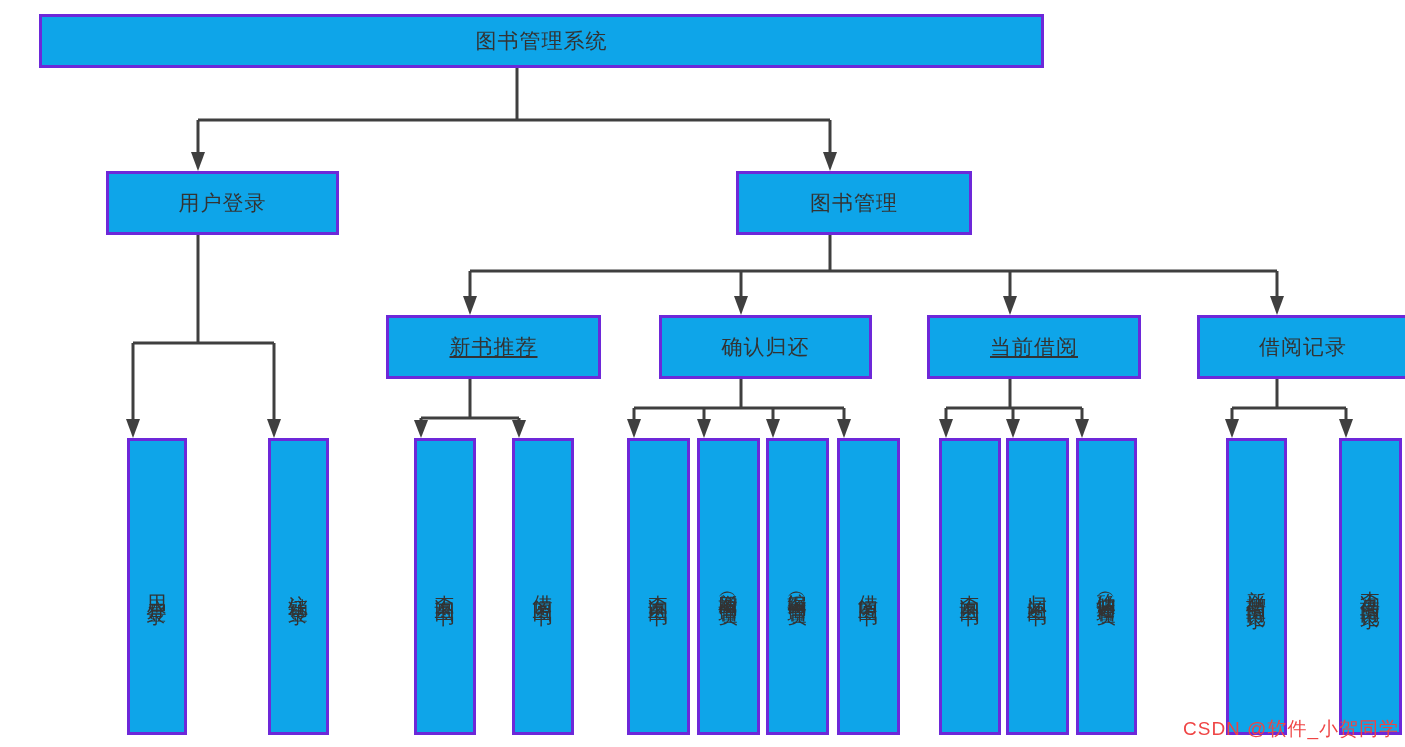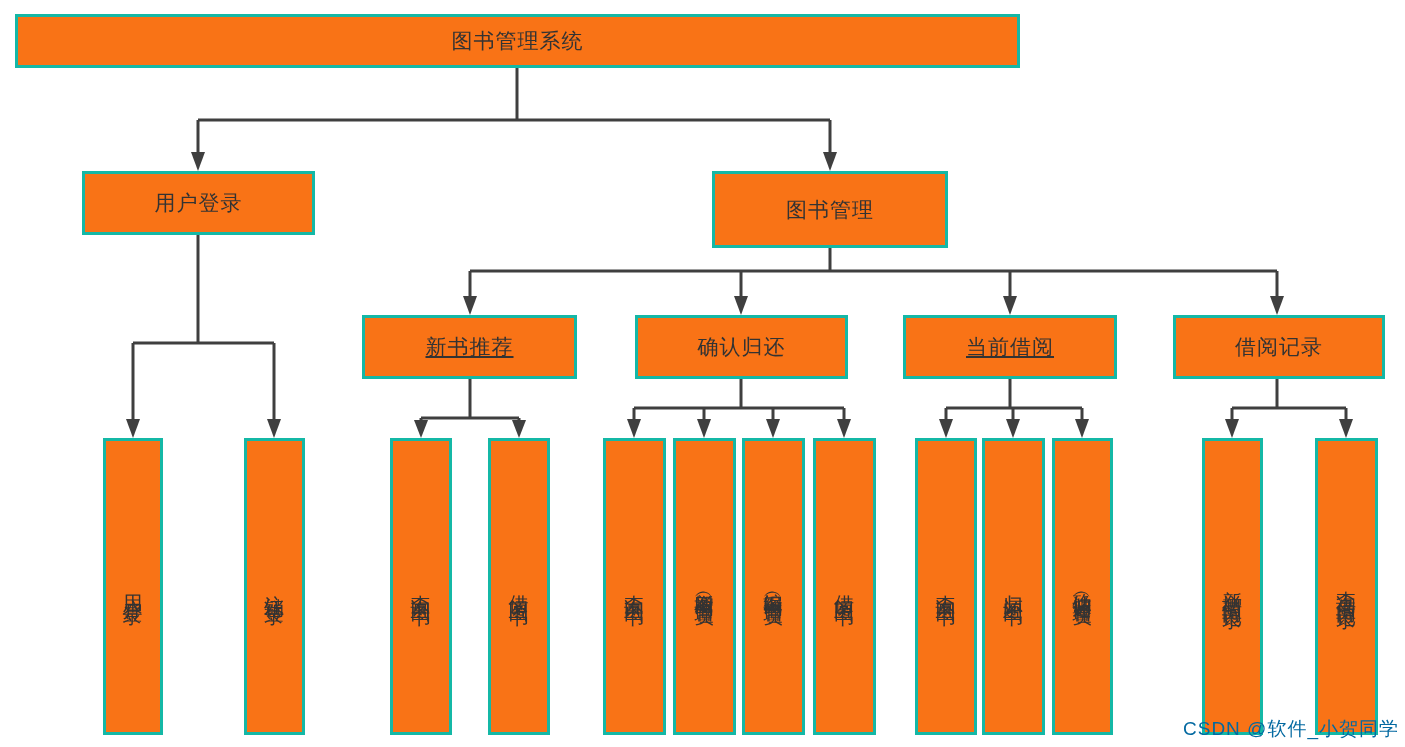--- a/index.html
+++ b/index.html
@@ -7,45 +7,46 @@
   body {
     position:relative;
     background:#ffffff;
     font-family:"Liberation Sans","DejaVu Sans",sans-serif;
     color:#333333;
   }
   .canvas { position:absolute; left:0; top:0; width:1405px; height:747px; }
   svg.wires { position:absolute; left:0; top:0; width:1405px; height:747px; z-index:1; }
   .node {
     position:absolute;
-    border:3px solid #14b8a6;
-    background:#f97316;
+    border:3px solid #6d28d9;
+    background:#0ea5e9;
     display:flex;
     align-items:center;
     justify-content:center;
     font-size:21px;
     letter-spacing:1px;
     z-index:2;
     white-space:nowrap;
+    margin-left:24px;
   }
   .vnode {
     writing-mode:vertical-rl;
     text-orientation:mixed;
     font-size:20px;
     letter-spacing:4px;
     line-height:1;
     white-space:normal;
     text-align:center;
   }
   .watermark {
     position:absolute;
     left:1183px;
     top:716px;
     font-size:19px;
-    color:#0369a1;
+    color:#ef4444;
     letter-spacing:1px;
     z-index:6;
     white-space:nowrap;
   }
 </style>
 </head>
 <body>
 
 <div class="canvas">
 
@@ -107,21 +108,21 @@
     <path d="M1232,408 L1346,408"></path>
     <path d="M1232,408 L1232,421"></path>
     <path d="M1346,408 L1346,421"></path>
     <polygon fill="#3f3f3f" stroke="none" points="1225,419 1239,419 1232,438"></polygon>
     <polygon fill="#3f3f3f" stroke="none" points="1339,419 1353,419 1346,438"></polygon>
   </svg>
 
   <div class="node" style="left:15px; top:14px; width:1005px; height:54px;">图书管理系统</div>
 
   <div class="node" style="left:82px; top:171px; width:233px; height:64px;">用户登录</div>
-  <div class="node" style="left:712px; top:171px; width:236px; height:77px;">图书管理</div>
+  <div class="node" style="left:712px; top:171px; width:236px; height:64px;">图书管理</div>
 
   <div class="node" style="left:362px; top:315px; width:215px; height:64px;text-decoration:underline;">新书推荐</div>
   <div class="node" style="left:635px; top:315px; width:213px; height:64px;">确认归还</div>
   <div class="node" style="left:903px; top:315px; width:214px; height:64px;text-decoration:underline;">当前借阅</div>
   <div class="node" style="left:1173px; top:315px; width:212px; height:64px;">借阅记录</div>
 
   <div class="node vnode" style="left:103px; top:438px; width:60px; height:297px;">用户登录</div>
   <div class="node vnode" style="left:244px; top:438px; width:61px; height:297px;">注销登录</div>
 
   <div class="node vnode" style="left:390px; top:438px; width:62px; height:297px;">查询图书</div>

